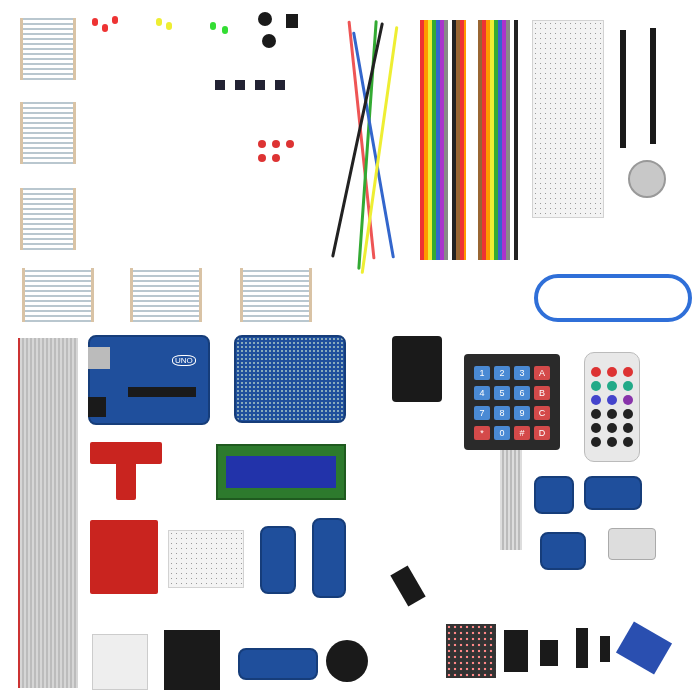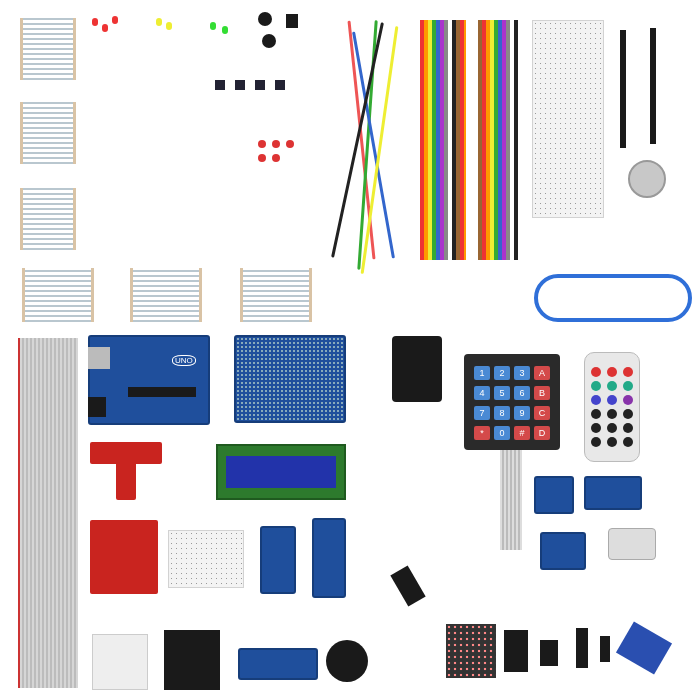--- a/index.html
+++ b/index.html
@@ -1,18 +1,18 @@
 <!DOCTYPE html>
 <html><head>
 <meta charset="utf-8">
 <style>
   html,body{margin:0;padding:0;background:#ffffff;}
   body{width:700px;height:700px;position:relative;overflow:hidden;font-family:"Liberation Sans",sans-serif;}
   .abs{position:absolute;}
-  .board-blue{background:#1f4f9c;border:2px solid #163d7a;border-radius:3px;}
+  .board-blue{background:#1f4f9c;border:2px solid #163d7a;border-radius:8px;}
   .wire{position:absolute;border-radius:2px;}
   .res-strip{position:absolute;background:repeating-linear-gradient(0deg,#b9c7cf 0 2px,#fff 2px 5px);border-left:3px solid #d9c3a5;border-right:3px solid #d9c3a5;}
   .ribbon{position:absolute;background:repeating-linear-gradient(90deg,#d6d6d6 0 2px,#bcbcbc 2px 4px);border-left:2px solid #c33;}
   .breadboard{position:absolute;background:#f3f3f3;border:1px solid #d2d2d2;background-image:radial-gradient(#999 0.8px,transparent 1px);background-size:5px 5px;}
   .key{position:absolute;width:16px;height:14px;border-radius:2px;color:#fff;font-size:9px;text-align:center;line-height:14px;}
   .k-blue{background:#4a8ad4;}
   .k-red{background:#d44a4a;}
   .remote{position:absolute;background:#e8e8e8;border:1px solid #bbb;border-radius:10px;}
   .rbtn{position:absolute;width:10px;height:10px;border-radius:50%;}
   .lcd{position:absolute;background:#2d7a2d;border:2px solid #1f5a1f;}

